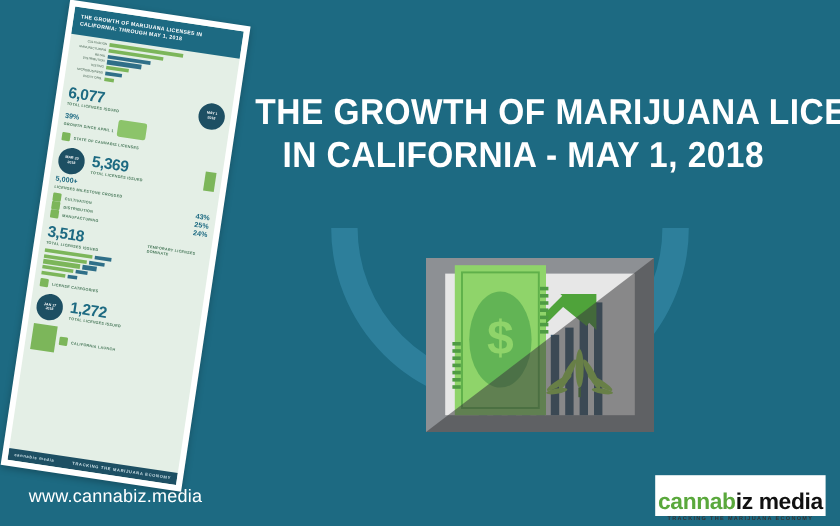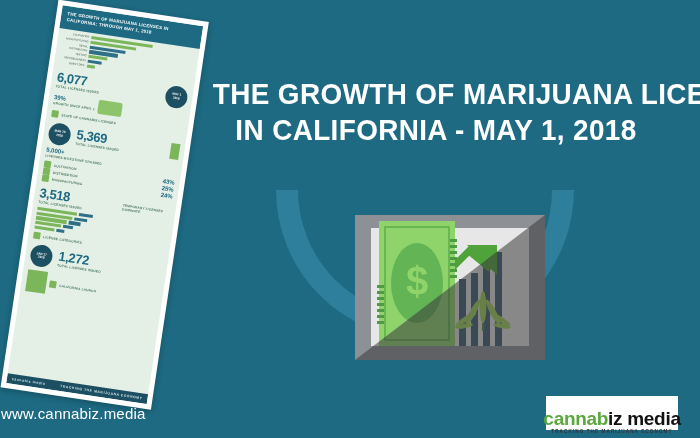--- a/index.html
+++ b/index.html
@@ -30,27 +30,27 @@
     line-height:36px;
     letter-spacing:0.4px;
     font-family:"Liberation Sans", sans-serif;
     transform:scaleX(0.93);
     transform-origin:center center;
     white-space:nowrap;
   }
 
   
   .url{
-    position:absolute;left:1px;top:405px;
+    position:absolute;left:24px;top:405px;
     color:#ffffff;font-size:15px;letter-spacing:0.2px;z-index:6;
   }
 
   
   .logo{
-    position:absolute;left:546px;top:396px;width:132px;height:34px;
+    position:absolute;left:546px;top:396px;width:142px;height:34px;
     background:#ffffff;z-index:6;
     display:flex;flex-direction:column;align-items:center;justify-content:center;
     box-sizing:border-box;padding-top:16px;
   }
   .logo-word{font-size:19px;font-weight:bold;line-height:19px;letter-spacing:-0.3px;white-space:nowrap;}
   .logo-green{color:#5aa83c;}
   .logo-dark{color:#111111;}
   .logo-tag{
     font-size:4.6px;color:#333333;letter-spacing:1.1px;
     margin-top:1px;white-space:nowrap;font-weight:bold;

